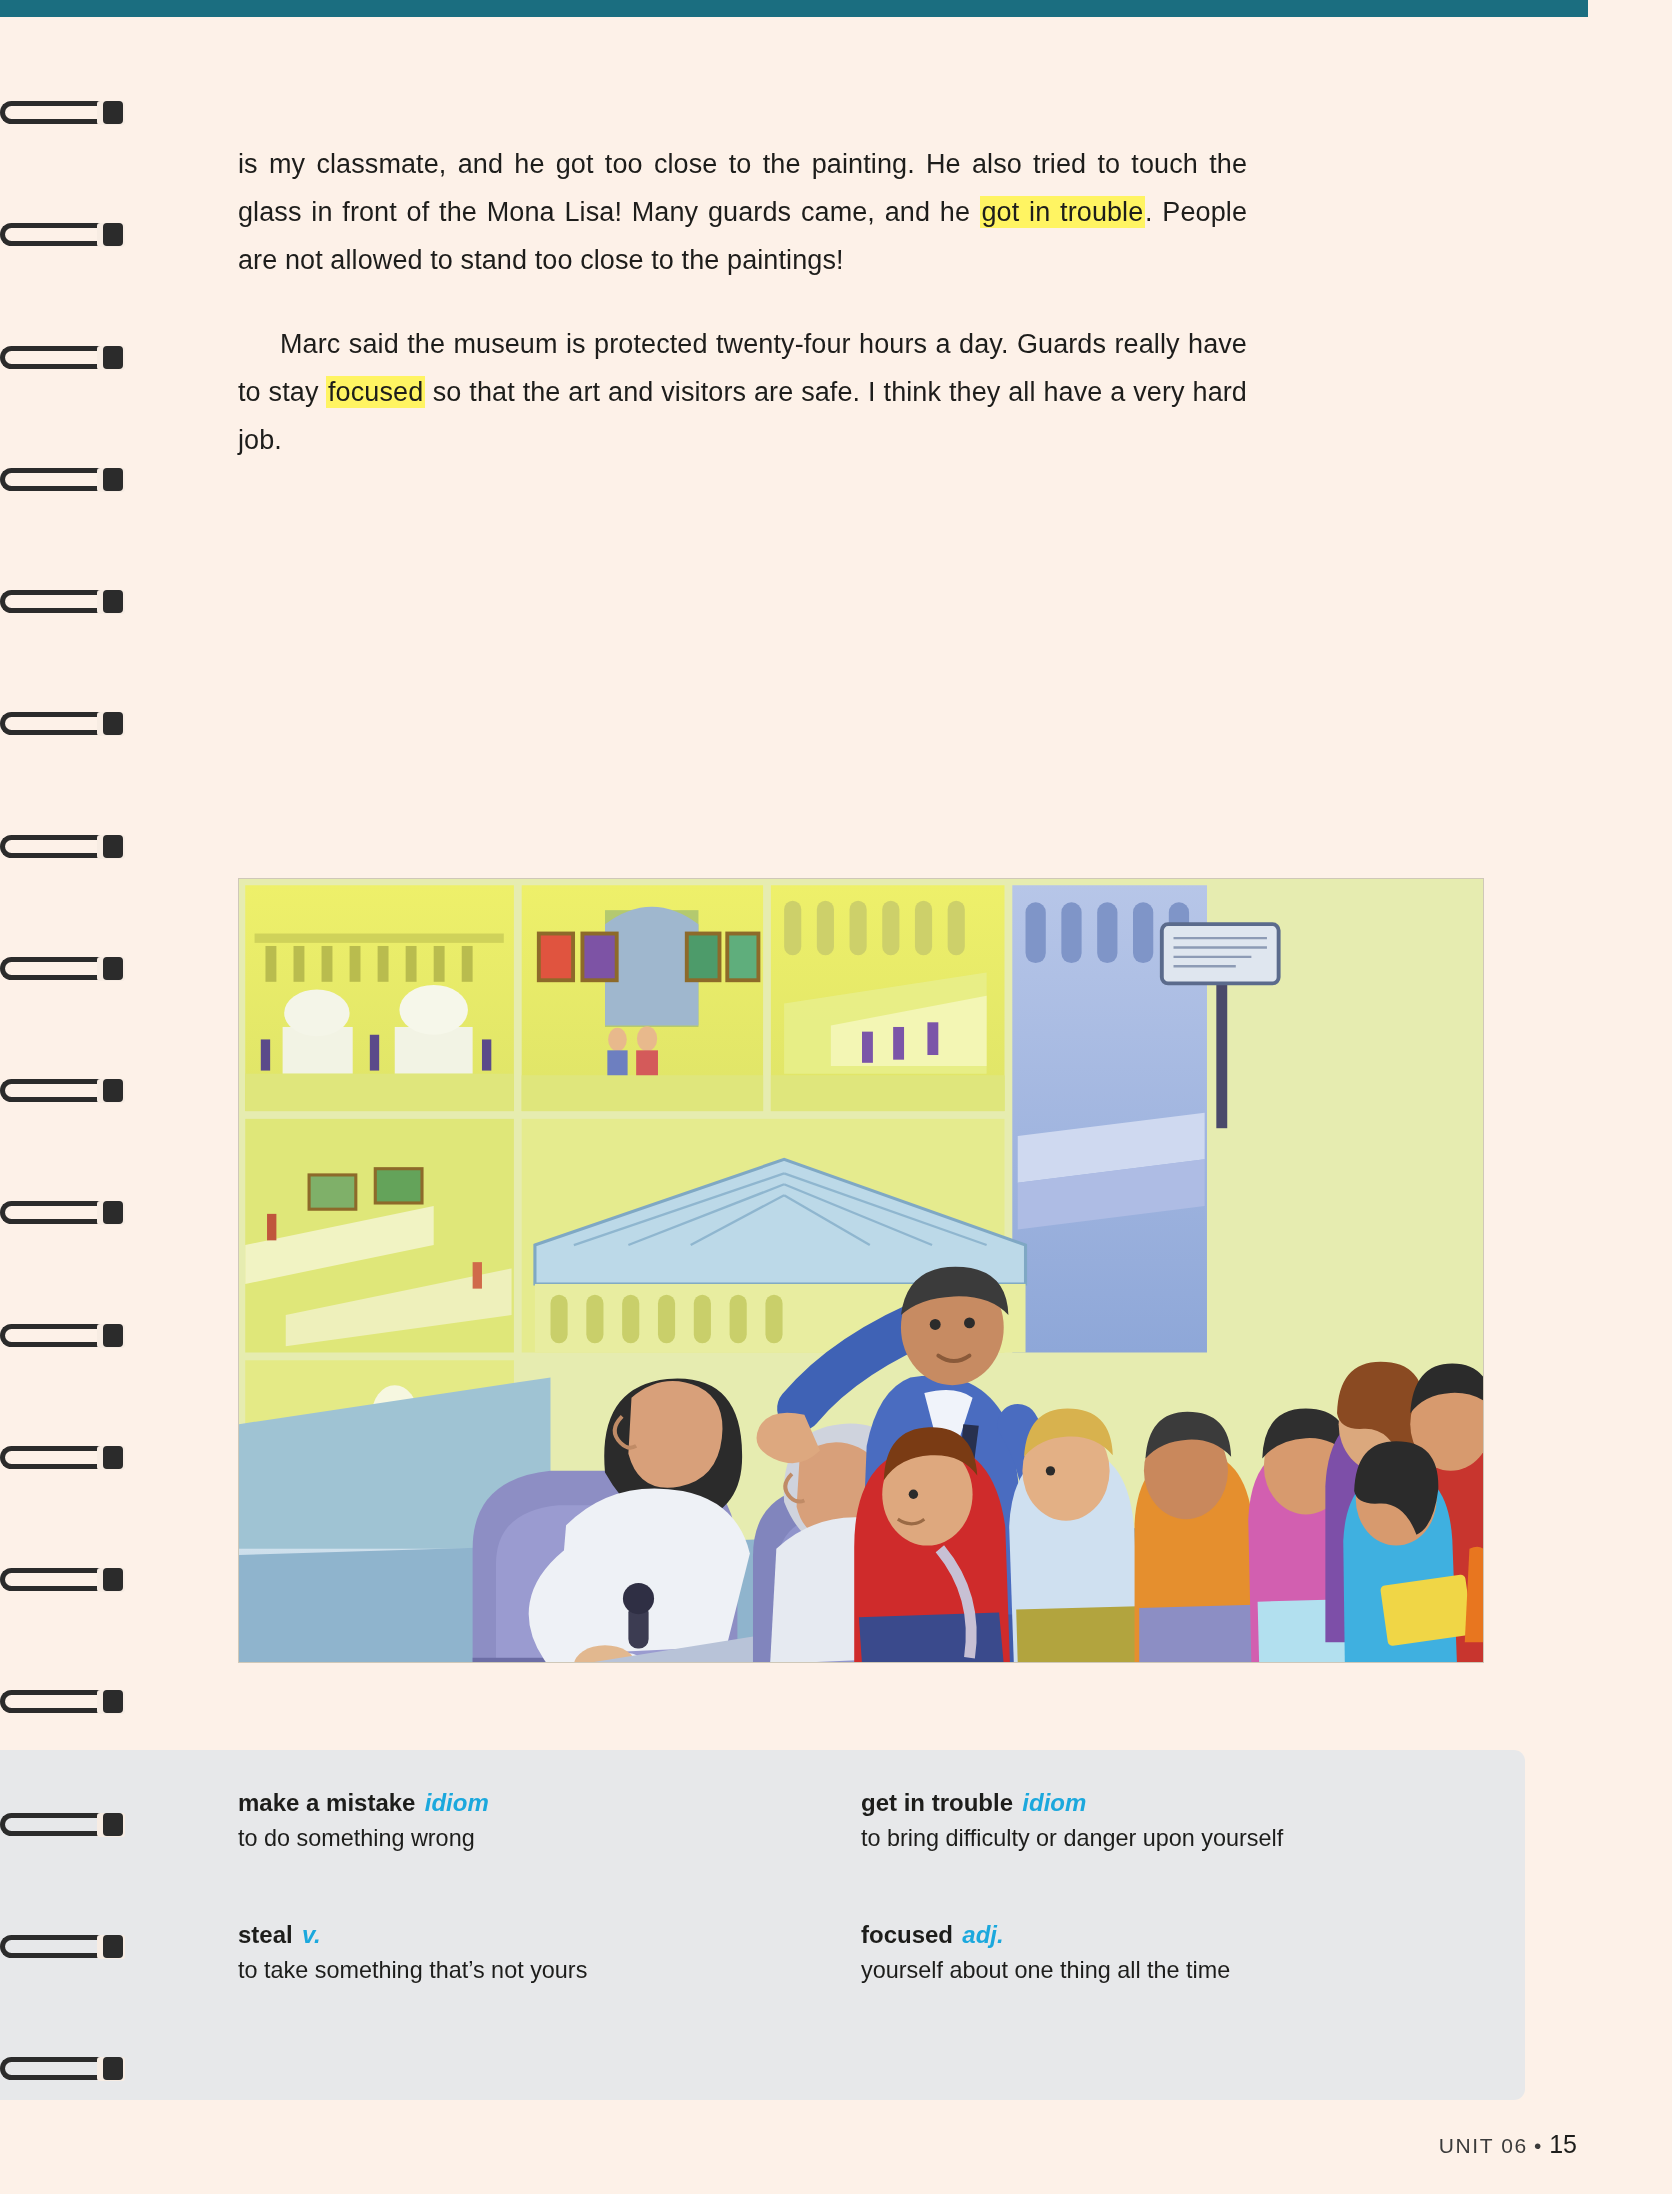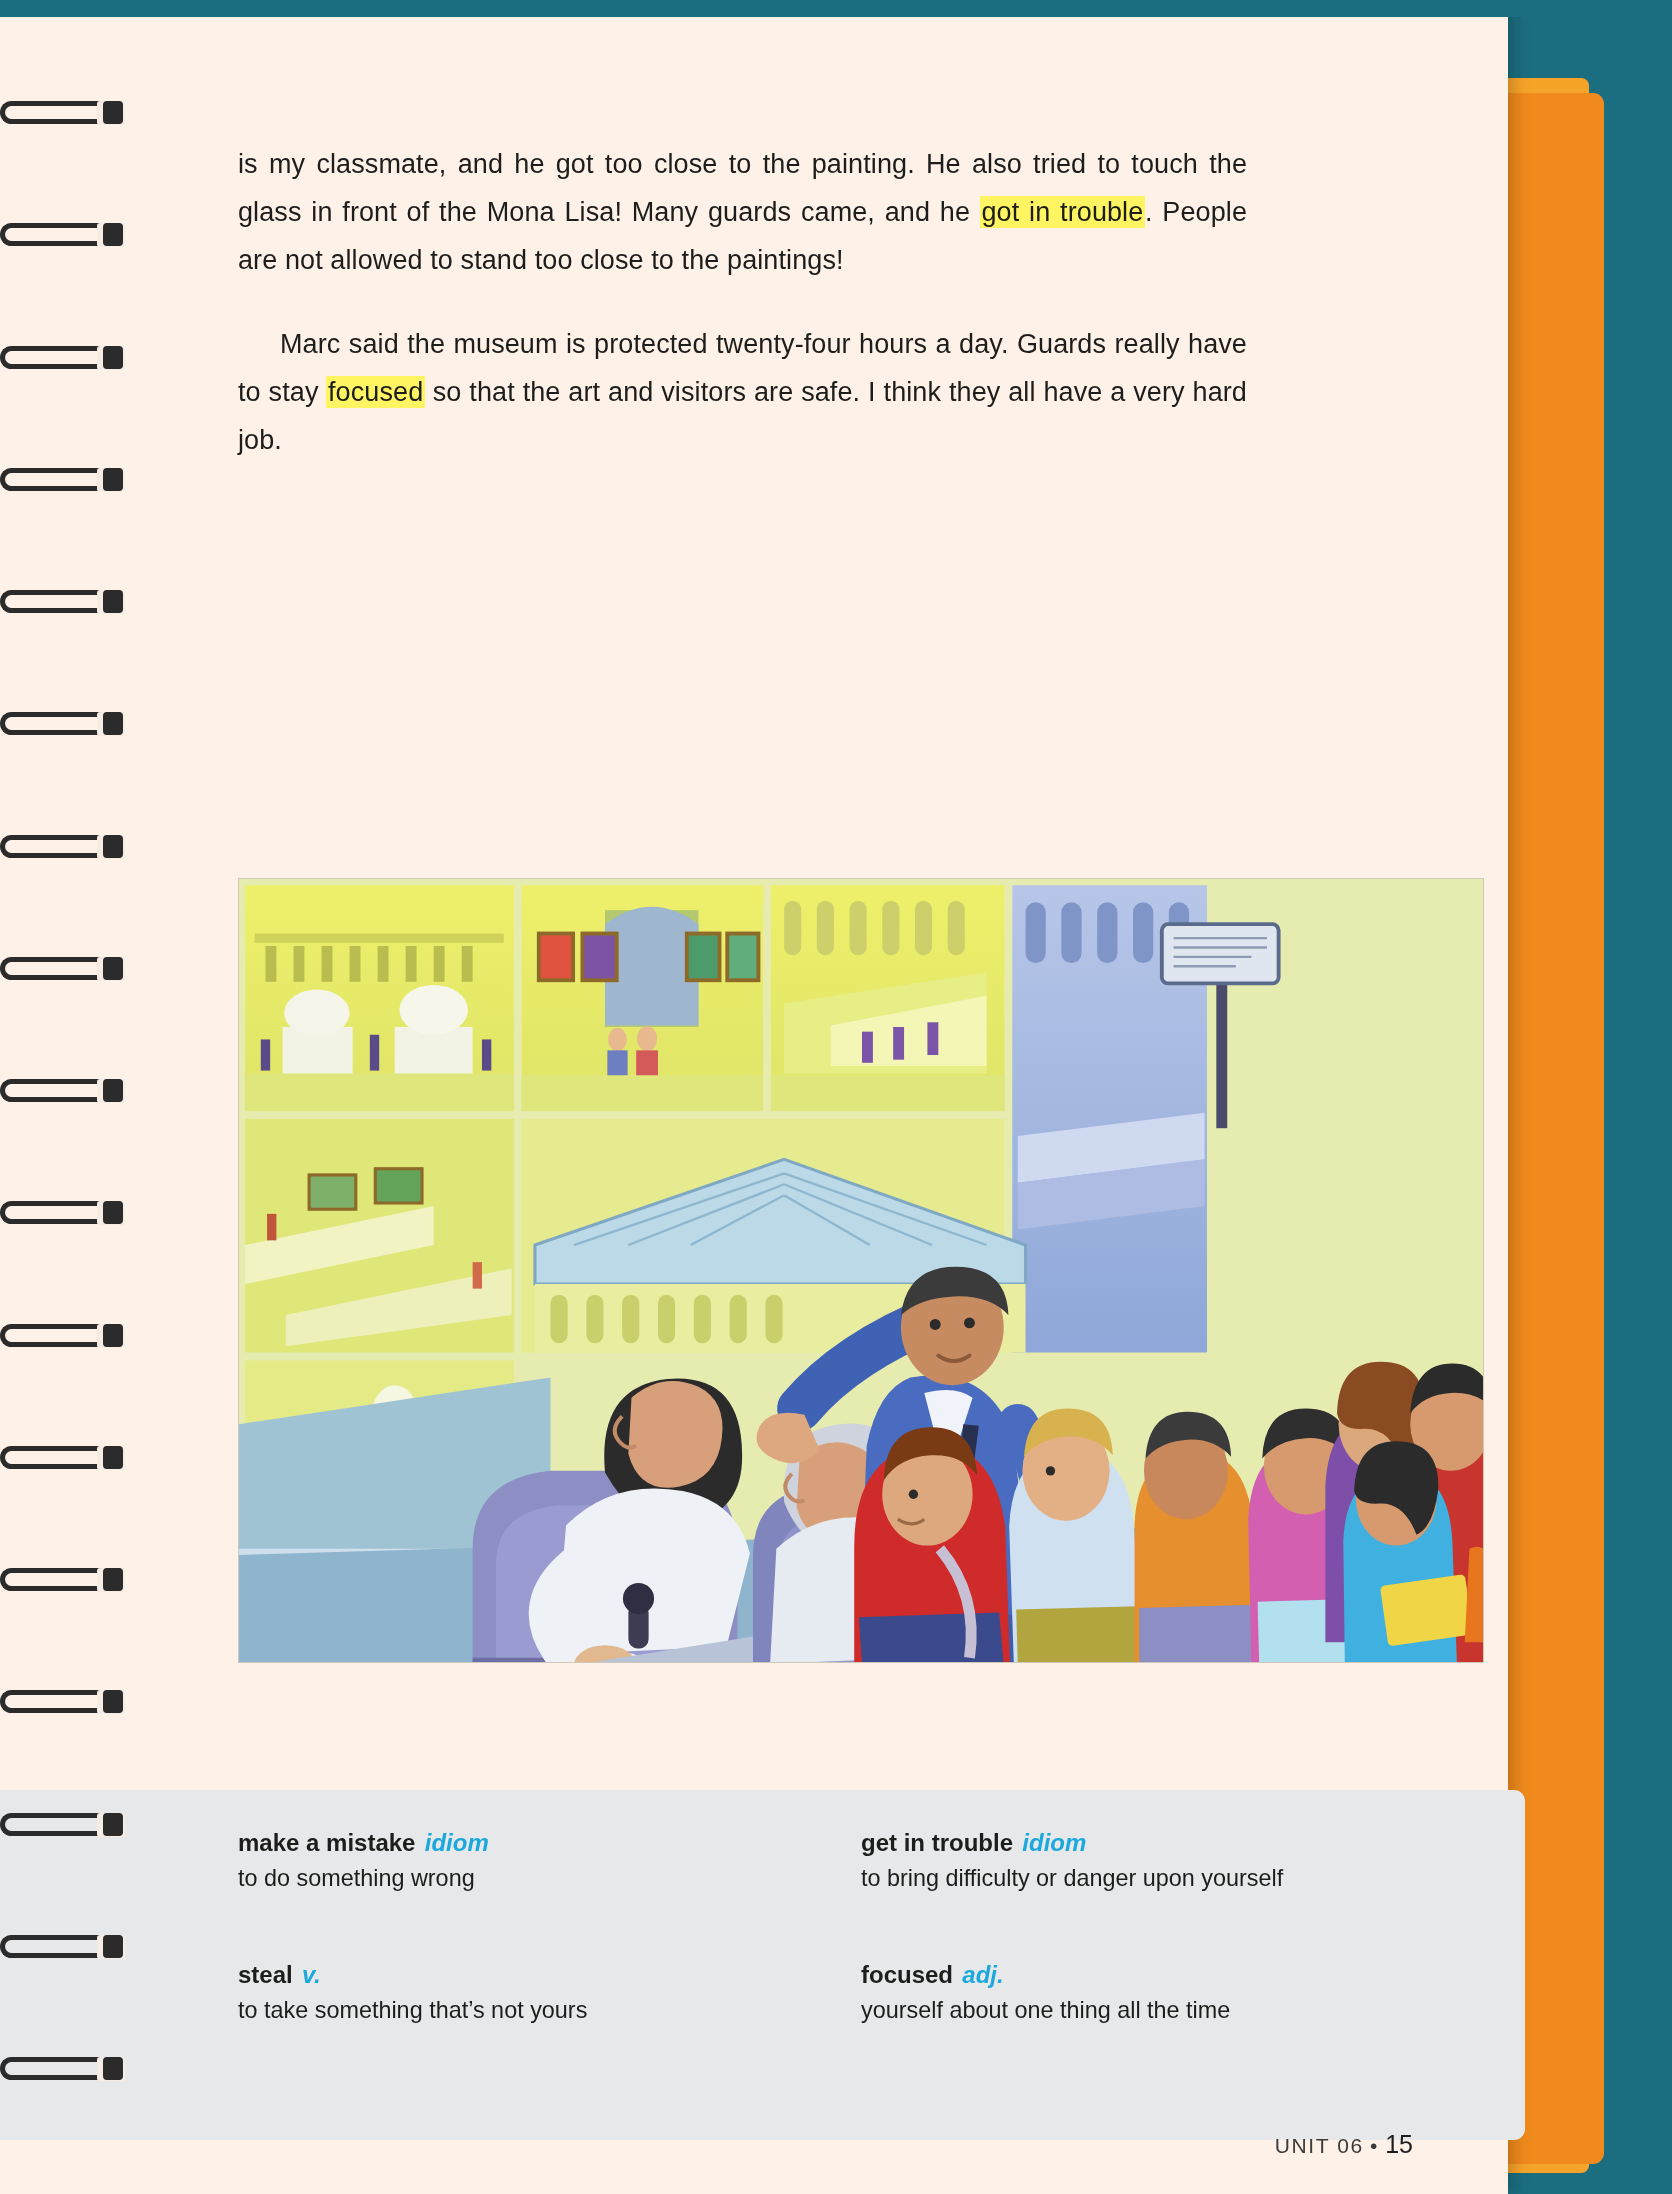--- a/index.html
+++ b/index.html
@@ -30,21 +30,21 @@
     left: 1464px; top: 78px;
     width: 125px; height: 2095px;
     background: #f6a32a;
     border-radius: 0 7.8px 7.8px 0;
   }
 
   
   .sheet {
     position: absolute;
     left: 0; top: 0;
-    width: 1508px; height: 2194px;
+    width: 1672px; height: 2194px;
     background: #fdf1e8;
     box-shadow: 4.7px 0 17px rgba(0,0,0,0.22);
   }
   .sheet-top-teal {
     position: absolute;
     left: 0; top: 0; width: 1588px; height: 17px;
     background: #1b6e80;
   }
 
   
@@ -115,21 +115,20 @@
   }
   .figure svg { display: block; }
 
   
   .glossary {
     position: absolute;
     left: 0; top: 1750px;
     width: 1525px; height: 350px;
     background: #e7e8ea;
     border-radius: 0 11px 11px 0;
-    margin-top: 40px;
   }
   .gloss-grid {
     position: absolute;
     left: 238px; top: 39px;
     width: 1152px;
     display: grid;
     grid-template-columns: 623px 529px;
     row-gap: 69px;
   }
   .g-term {

